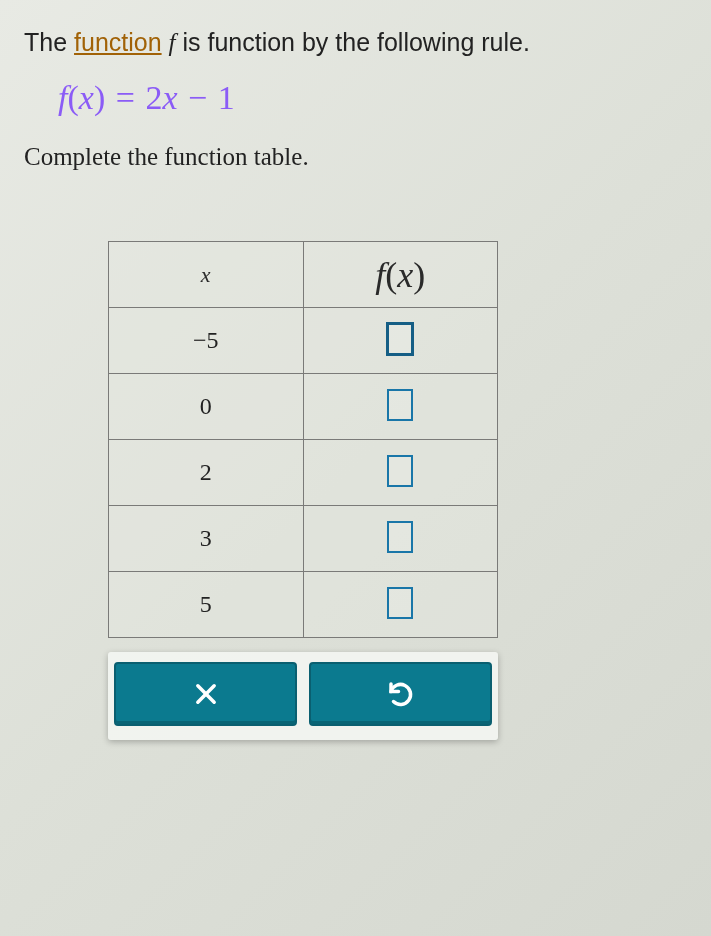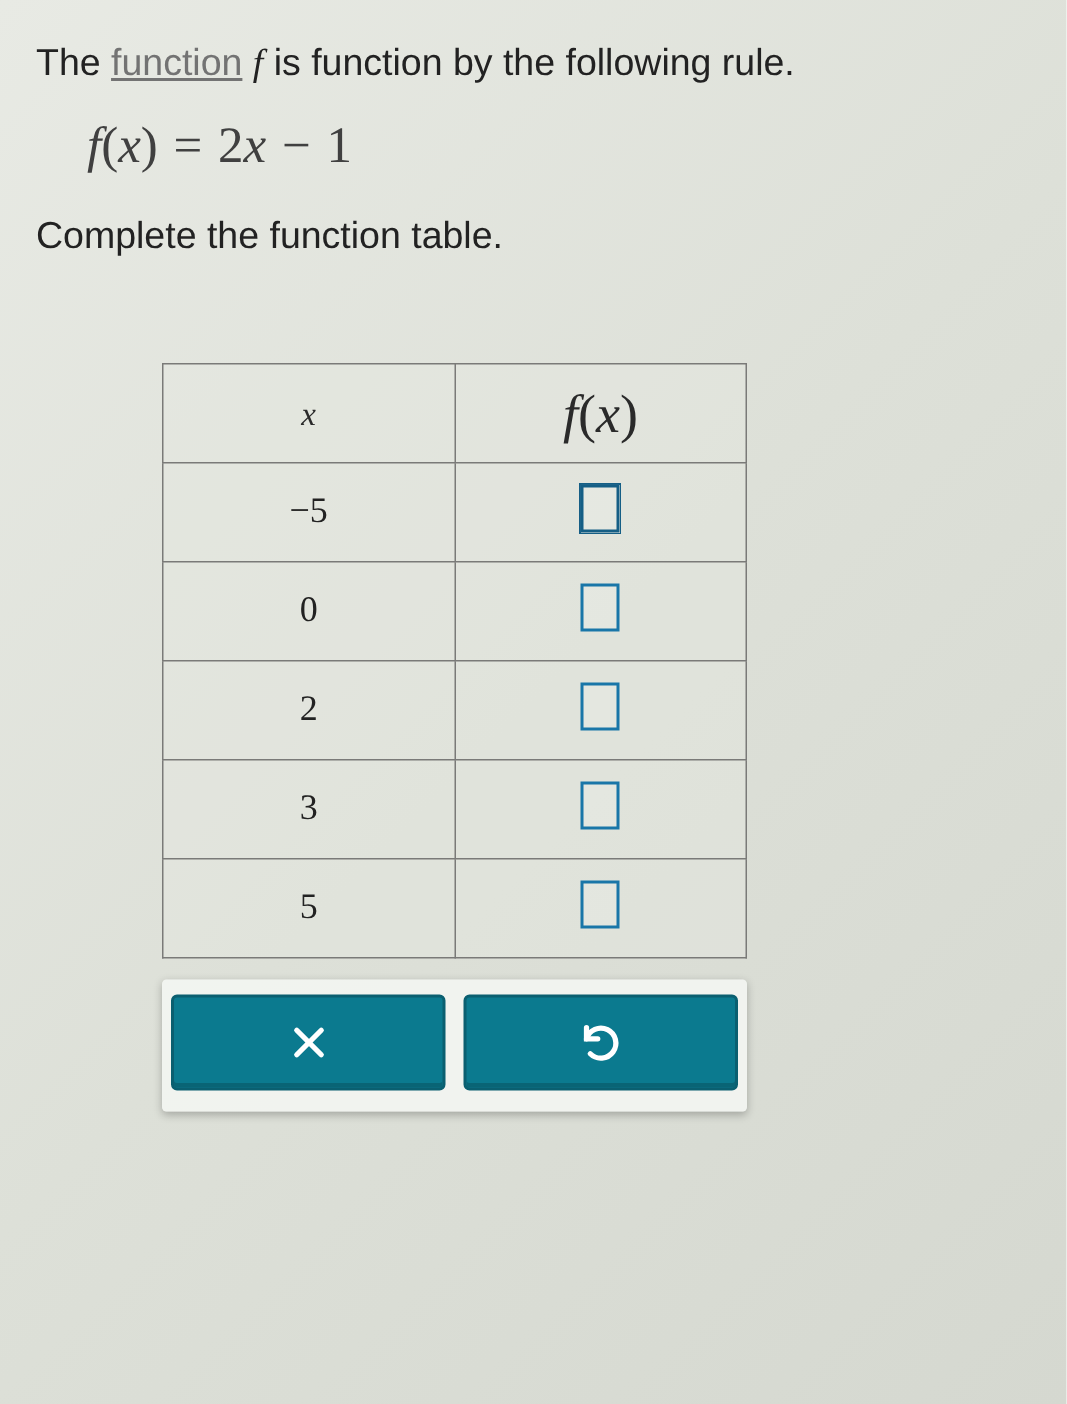--- a/index.html
+++ b/index.html
@@ -15,37 +15,37 @@
     }
     .intro-line {
       font-size: 25px;
       margin-bottom: 22px;
       font-family: Verdana, Arial, sans-serif;
       font-weight: 400;
       color: #222;
     }
     .func-link {
       text-decoration: underline;
-      color: #737373;
+      color: #a16207;
     }
     .fvar { font-style: italic; font-family: 'Times New Roman', serif; }
     .formula {
       font-size: 34px;
       font-family: 'Times New Roman', serif;
       font-style: italic;
       margin-left: 34px;
       margin-bottom: 26px;
-      color: #404040;
+      color: #8b5cf6;
     }
     .formula .paren { font-style: normal; }
     .formula .num { font-style: normal; }
     .formula .op { font-style: normal; margin: 0 2px; }
     .instruction {
       font-size: 25px;
-      font-family: Liberation Sans, sans-serif;
+      font-family: Liberation Serif, serif;
       margin-bottom: 70px;
       color: #222;
     }
     .table-wrap {
       margin-left: 84px;
       width: 390px;
     }
     table {
       border-collapse: collapse;
       width: 100%;

